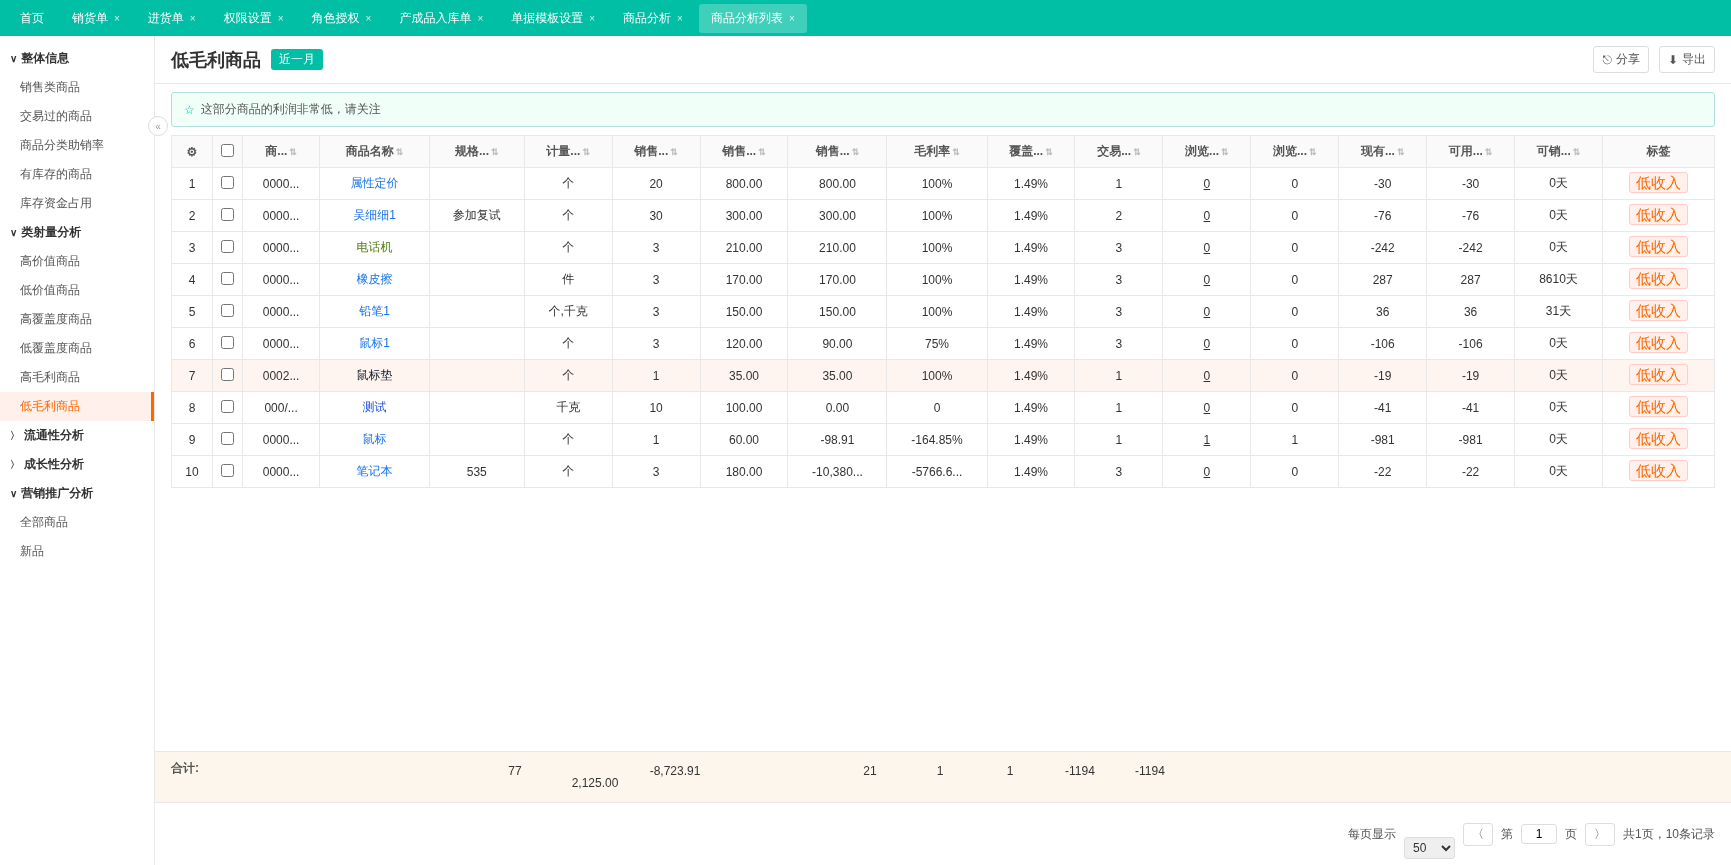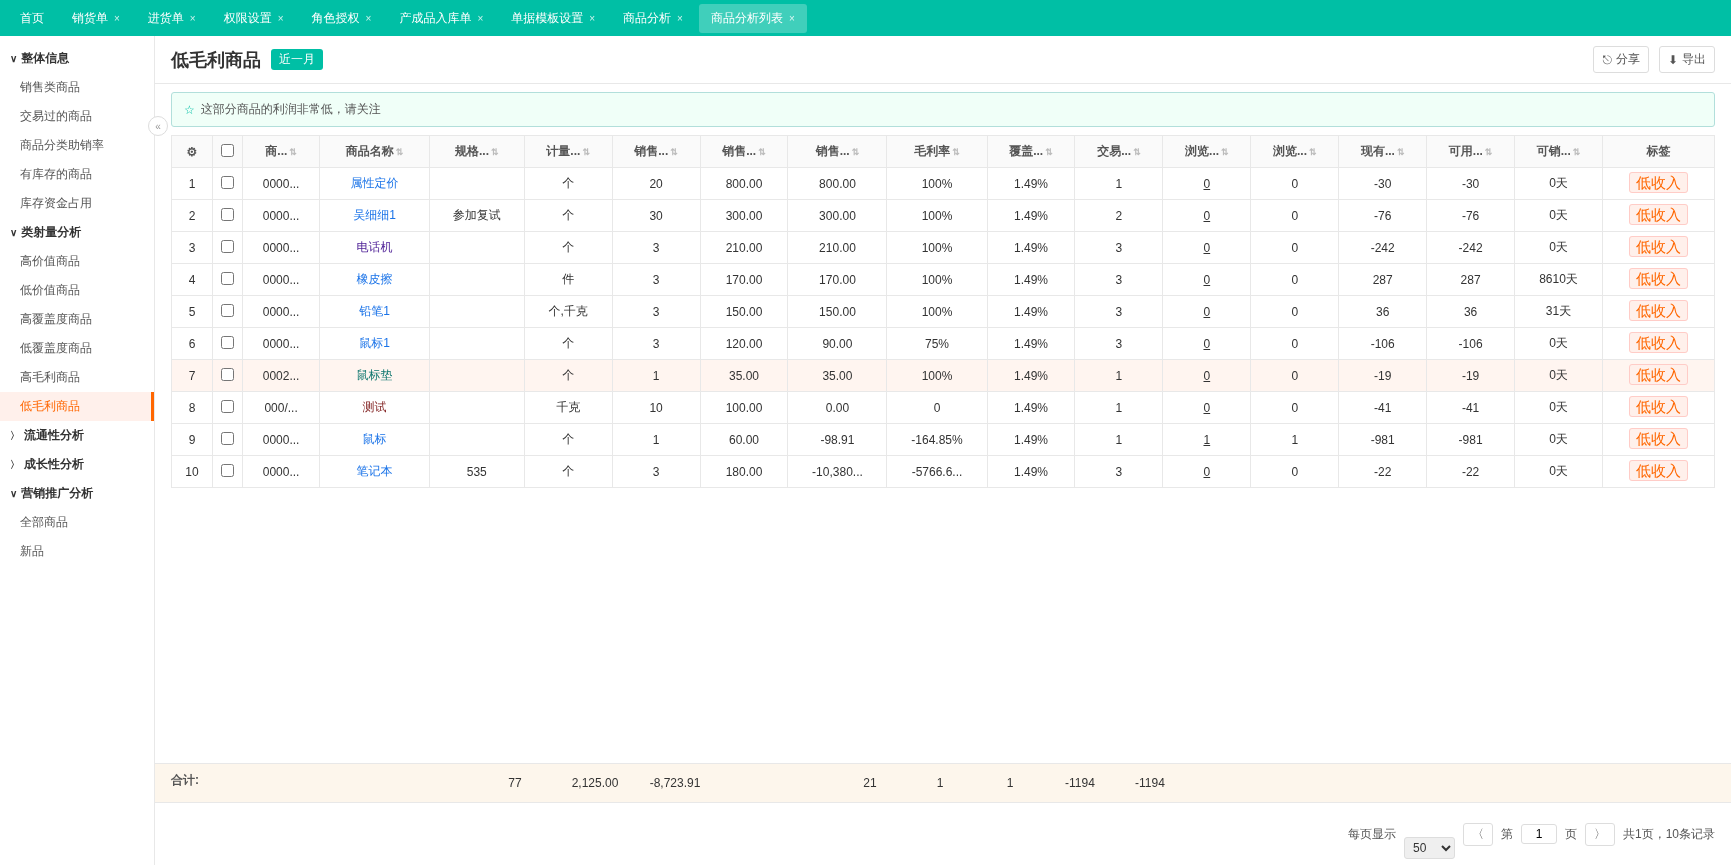--- a/index.html
+++ b/index.html
@@ -515,21 +515,21 @@
     <td>0</td>
     <td class="red-text">-76</td>
     <td class="red-text">-76</td>
     <td class="orange-text">0天</td>
     <td><span class="tag-badge">低收入</span></td>
   </tr>
             <tr>
     <td>3</td>
     <td><input type="checkbox" style=""></td>
     <td>0000...</td>
-    <td style="color:#4c1d95;cursor:pointer;">电话机</td>
+    <td style="color:#4d7c0f;cursor:pointer;">电话机</td>
     <td></td>
     <td>个</td>
     <td>3</td>
     <td>210.00</td>
     <td class="">210.00</td>
     <td class="">100%</td>
     <td>1.49%</td>
     <td>3</td>
     <td><span class="underline-num">0</span></td>
     <td>0</td>
@@ -595,41 +595,41 @@
     <td>0</td>
     <td class="red-text">-106</td>
     <td class="red-text">-106</td>
     <td class="orange-text">0天</td>
     <td><span class="tag-badge">低收入</span></td>
   </tr>
             <tr class="highlight">
     <td>7</td>
     <td><input type="checkbox" style=""></td>
     <td>0002...</td>
-    <td style="color:#0f766e;cursor:pointer;">鼠标垫</td>
+    <td style="color:#0f172a;cursor:pointer;">鼠标垫</td>
     <td></td>
     <td>个</td>
     <td>1</td>
     <td>35.00</td>
     <td class="">35.00</td>
     <td class="">100%</td>
     <td>1.49%</td>
     <td>1</td>
     <td><span class="underline-num">0</span></td>
     <td>0</td>
     <td class="red-text">-19</td>
     <td class="red-text">-19</td>
     <td class="orange-text">0天</td>
     <td><span class="tag-badge">低收入</span></td>
   </tr>
             <tr>
     <td>8</td>
     <td><input type="checkbox" style=""></td>
     <td>000/...</td>
-    <td style="color:#7f1d1d;cursor:pointer;">测试</td>
+    <td style="color:#1d4ed8;cursor:pointer;">测试</td>
     <td></td>
     <td>千克</td>
     <td>10</td>
     <td>100.00</td>
     <td class="">0.00</td>
     <td class="">0</td>
     <td>1.49%</td>
     <td>1</td>
     <td><span class="underline-num">0</span></td>
     <td>0</td>
@@ -681,21 +681,21 @@
           </tbody>
       </table>
     </div>
 
     <div class="table-footer">
       <span class="footer-total-label">合计:</span>
       <div class="footer-cells">
         <span class="footer-cell" style="min-width:180px;"></span>
         <span class="footer-cell" style="min-width:80px;"></span>
         <span class="footer-cell" style="min-width:80px;">77</span>
-        <span class="footer-cell" style="min-width:80px;">2,125.00</span>
+        <span class="footer-cell" style="min-width:80px;margin-top:12px;">2,125.00</span>
         <span class="footer-cell" style="min-width:80px;">-8,723.91</span>
         <span class="footer-cell" style="min-width:60px;"></span>
         <span class="footer-cell" style="min-width:60px;"></span>
         <span class="footer-cell" style="min-width:70px;">21</span>
         <span class="footer-cell" style="min-width:70px;">1</span>
         <span class="footer-cell" style="min-width:70px;">1</span>
         <span class="footer-cell" style="min-width:70px;">-1194</span>
         <span class="footer-cell" style="min-width:70px;">-1194</span>
       </div>
     </div>

